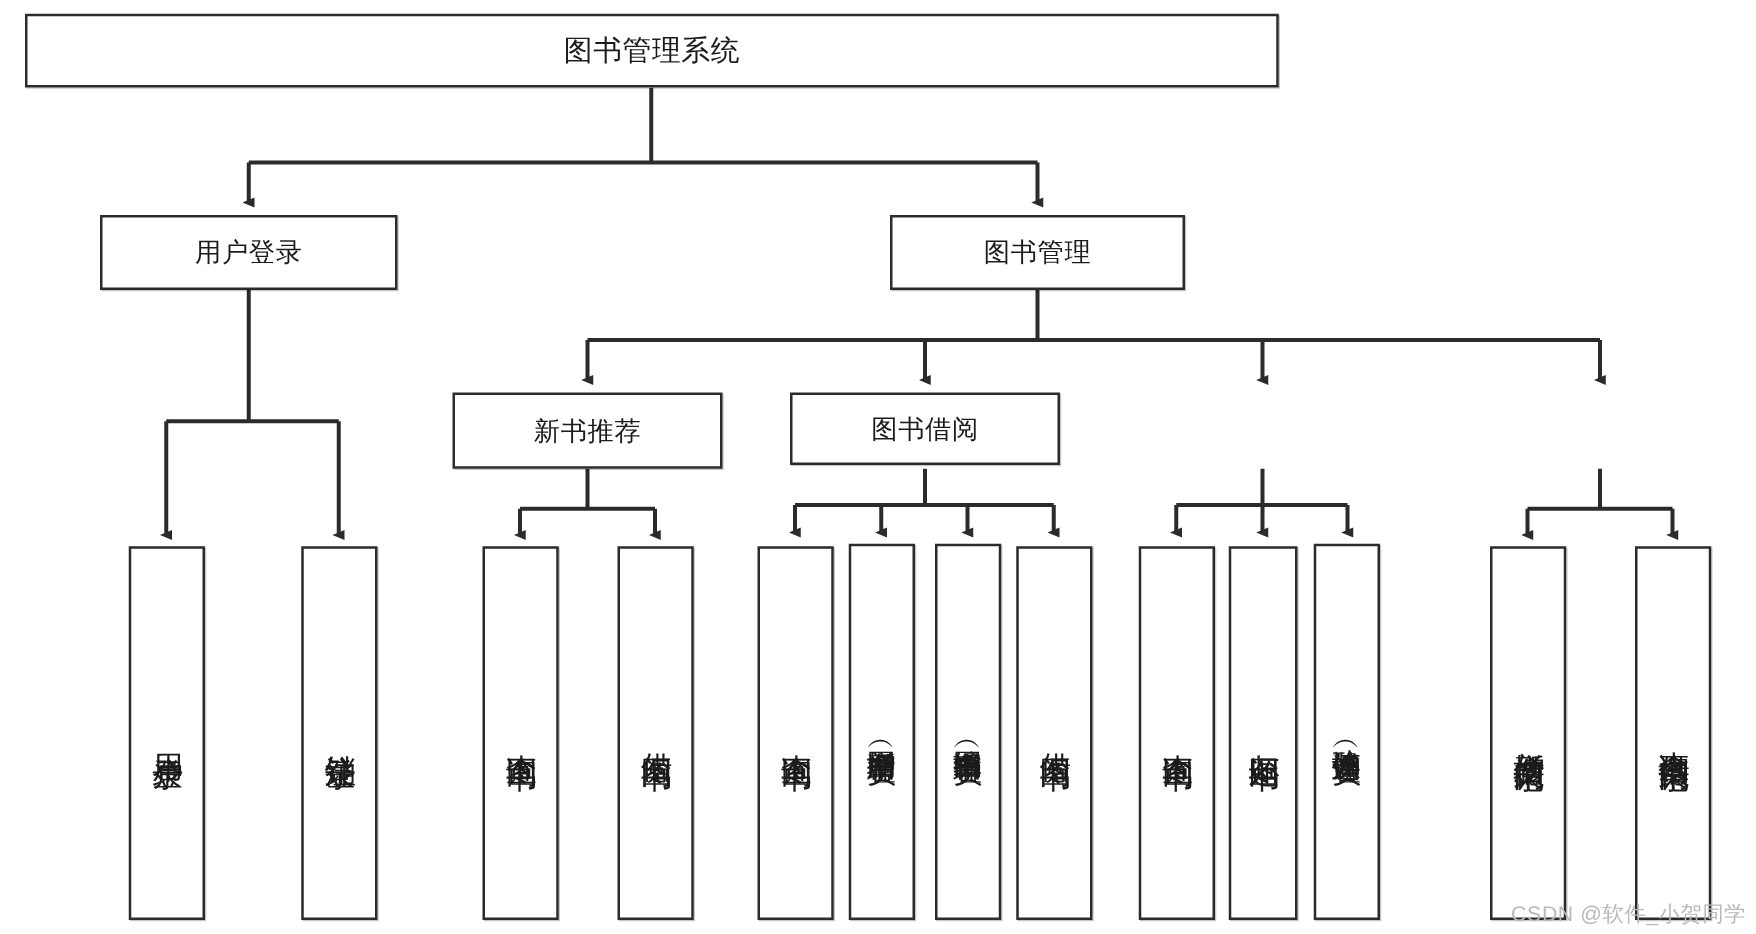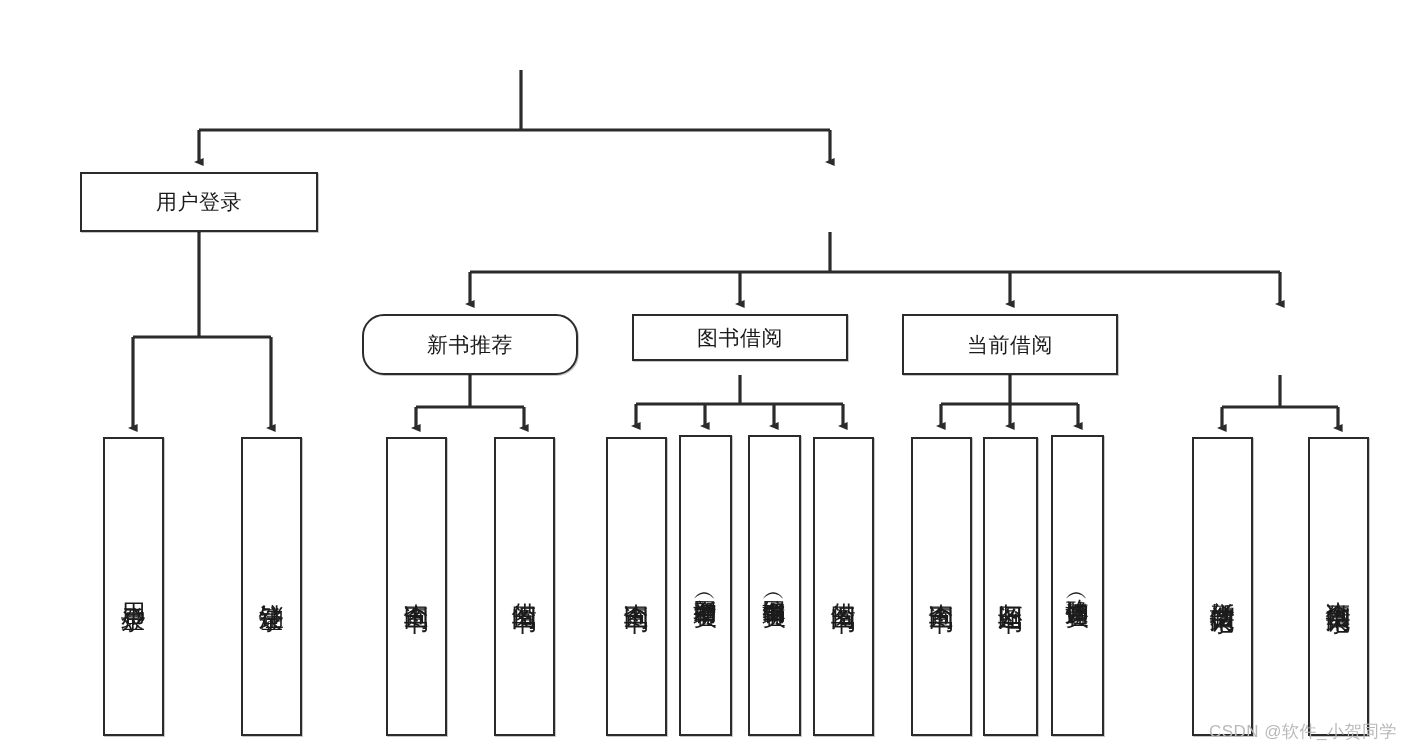--- a/index.html
+++ b/index.html
@@ -114,33 +114,36 @@
       <path d="M1010,404 L1010,426" marker-end="url(#arrow)"></path>
       <path d="M1078,404 L1078,426" marker-end="url(#arrow)"></path>
 
       <path d="M1280,375 L1280,407"></path>
       <path d="M1222,407 L1338,407"></path>
       <path d="M1222,407 L1222,428" marker-end="url(#arrow)"></path>
       <path d="M1338,407 L1338,428" marker-end="url(#arrow)"></path>
     </g>
   </svg>
 
+  <div class="node lvl0" style="left:20px; top:11px; width:1003px; height:59px;">
+    <span class="node-label">图书管理系统</span>
+  </div>
 
   <div class="node lvl1" style="left:80px; top:172px; width:238px; height:60px;">
     <span class="node-label">用户登录</span>
   </div>
+  <div class="node lvl1" style="left:712px; top:172px; width:236px; height:60px;">
+    <span class="node-label">图书管理</span>
+  </div>
 
-  <div class="node lvl2" style="left:362px; top:314px; width:216px; height:61px;border-radius:22px;">
+  <div class="node lvl2" style="left:362px; top:314px; width:216px; height:61px;">
     <span class="node-label">新书推荐</span>
   </div>
-  <div class="node lvl2" style="left:632px; top:314px; width:216px; height:47px;justify-content:center;">
+  <div class="node lvl2" style="left:632px; top:314px; width:216px; height:58px;justify-content:center;">
     <span class="node-label">图书借阅</span>
-  </div>
-  <div class="node lvl2" style="left:902px; top:314px; width:216px; height:61px;">
-    <span class="node-label">当前借阅</span>
   </div>
 
   <div class="node leaf" style="left:103px; top:437px; width:61px; height:299px;">
     <span class="node-label">用户登录</span>
   </div>
   <div class="node leaf" style="left:241px; top:437px; width:61px; height:299px;">
     <span class="node-label">注销登录</span>
   </div>
 
   <div class="node leaf" style="left:386px; top:437px; width:61px; height:299px;">

